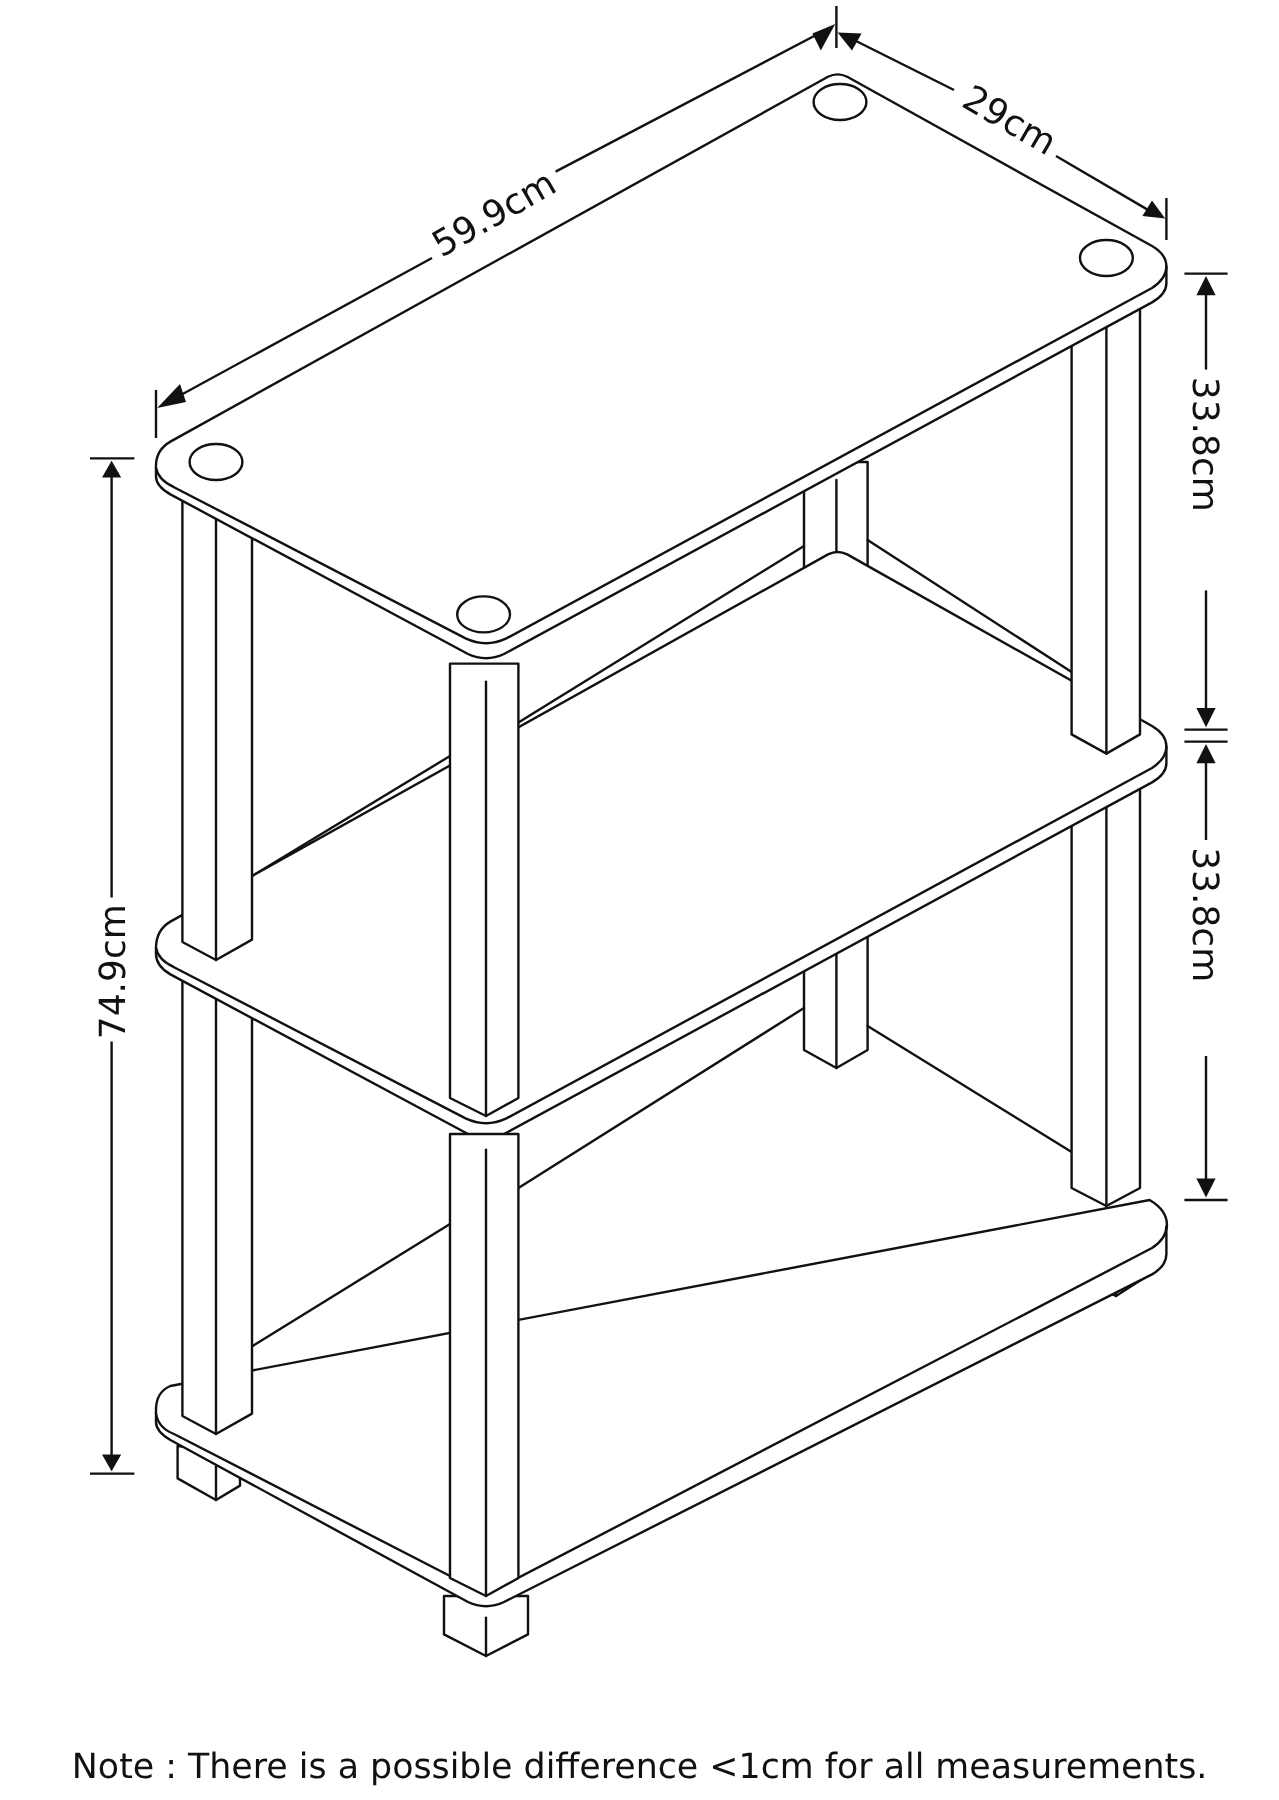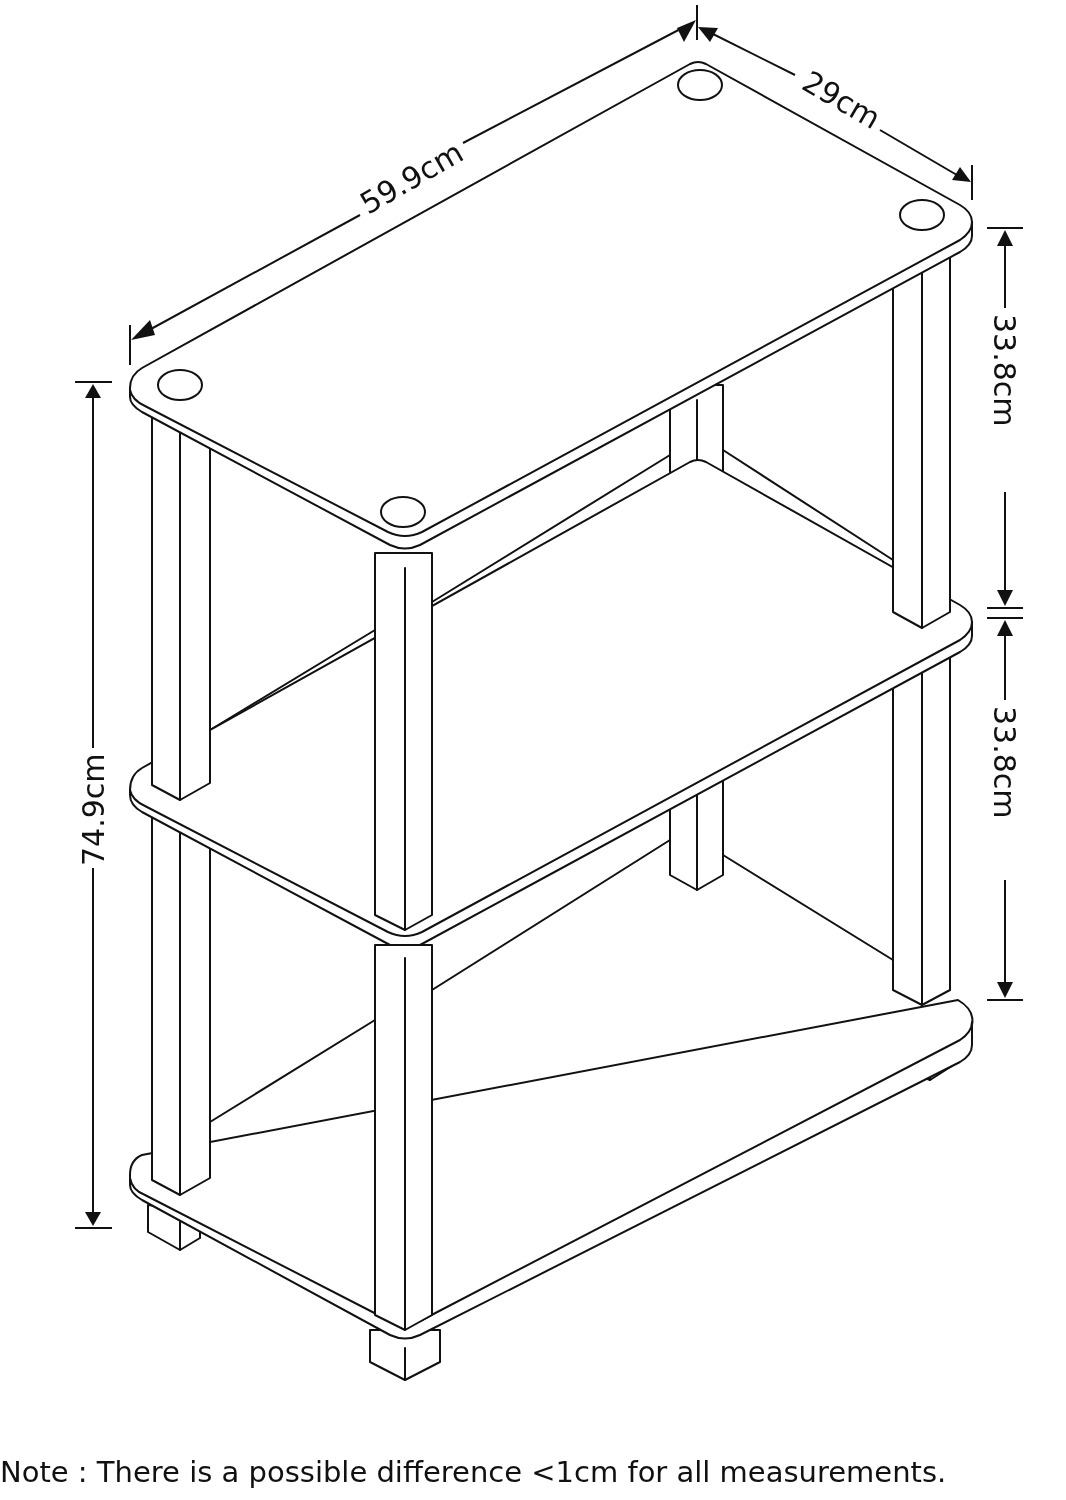--- a/index.html
+++ b/index.html
@@ -4,21 +4,21 @@
   <style>
     html, body { margin: 0; padding: 0; background: #ffffff; }
     body { width: 1066px; height: 1500px; position: relative; overflow: hidden;
            font-family: "DejaVu Sans", sans-serif; }
     #diagram { position: absolute; left: 0; top: 0; width: 1066px; height: 1500px; }
     .ln { fill: none; stroke: #111; stroke-width: 2; stroke-linejoin: round; stroke-linecap: round; }
     .fillw { fill: #fff; stroke: #111; stroke-width: 2; stroke-linejoin: round; }
     .dim { fill: none; stroke: #111; stroke-width: 2; }
     .arrow { fill: #111; stroke: none; }
     .lbl { font-family: "DejaVu Sans", sans-serif; font-size: 30px; fill: #111; }
-    #note { position: absolute; left: 0; top: 1455px; width: 1066px; 
+    #note { position: absolute; left: 0; top: 1455px; width: 1066px; text-align: center;
             font-family: "DejaVu Sans", sans-serif; font-size: 29px; color: #111; letter-spacing: 0px; white-space: nowrap; }
   </style>
 </head>
 <body>
 
 <svg id="diagram" viewBox="0 0 1066 1500" xmlns="http://www.w3.org/2000/svg">
 
   <g>
 
     <path class="fillw" d="M148,1205 L148,1232 L180,1250 L200,1238 L200,1210 Z"></path>

